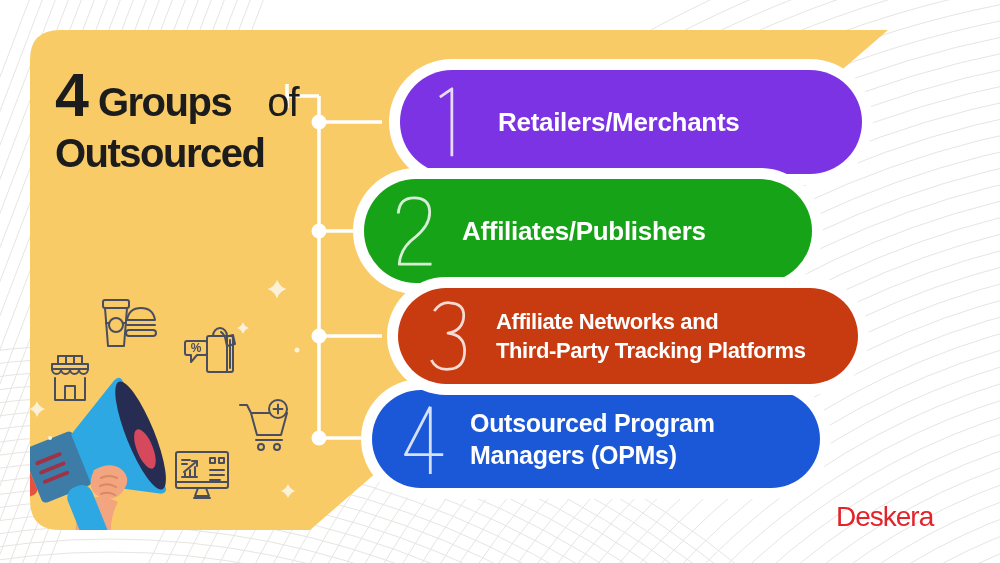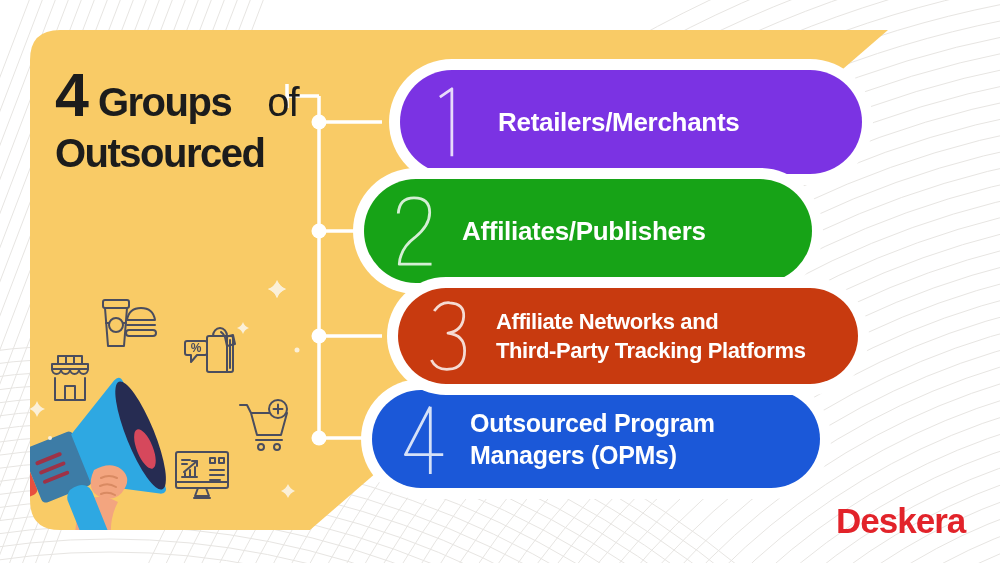--- a/index.html
+++ b/index.html
@@ -15,21 +15,21 @@
   .t-line{font-size:40px;font-weight:bold;letter-spacing:-1.5px;line-height:46px;}
   
   .bar{position:absolute;border-radius:70px;box-shadow:0 0 0 11px #ffffff;z-index:5;
        display:flex;align-items:center;padding-left:26px;box-sizing:border-box;}
   .bar-num{width:48px;height:76px;flex:0 0 48px;margin-right:24px;}
   .bar-label{color:#ffffff;font-weight:bold;font-size:26px;line-height:33px;
              letter-spacing:-0.3px;white-space:nowrap;}
   .bar.b3 .bar-label{font-size:22px;line-height:29px;letter-spacing:-0.4px;}
   .bar.b4 .bar-label{font-size:25px;line-height:32px;}
   
-  .logo{position:absolute;left:836px;top:501px;font-size:35px;font-weight:bold;
+  .logo{position:absolute;left:836px;top:501px;font-size:28px;font-weight:normal;
         letter-spacing:-1px;z-index:6;}
   .icon-svg{position:absolute;z-index:4;}
 </style>
 </head>
 <body>
 
 <div class="stage">
 
   <svg class="layer" id="bg-pattern" width="1000" height="563" viewBox="0 0 1000 563">
       <circle cx="1210" cy="1060" r="500" fill="none" stroke="#e7e5e2" stroke-width="1"></circle>

